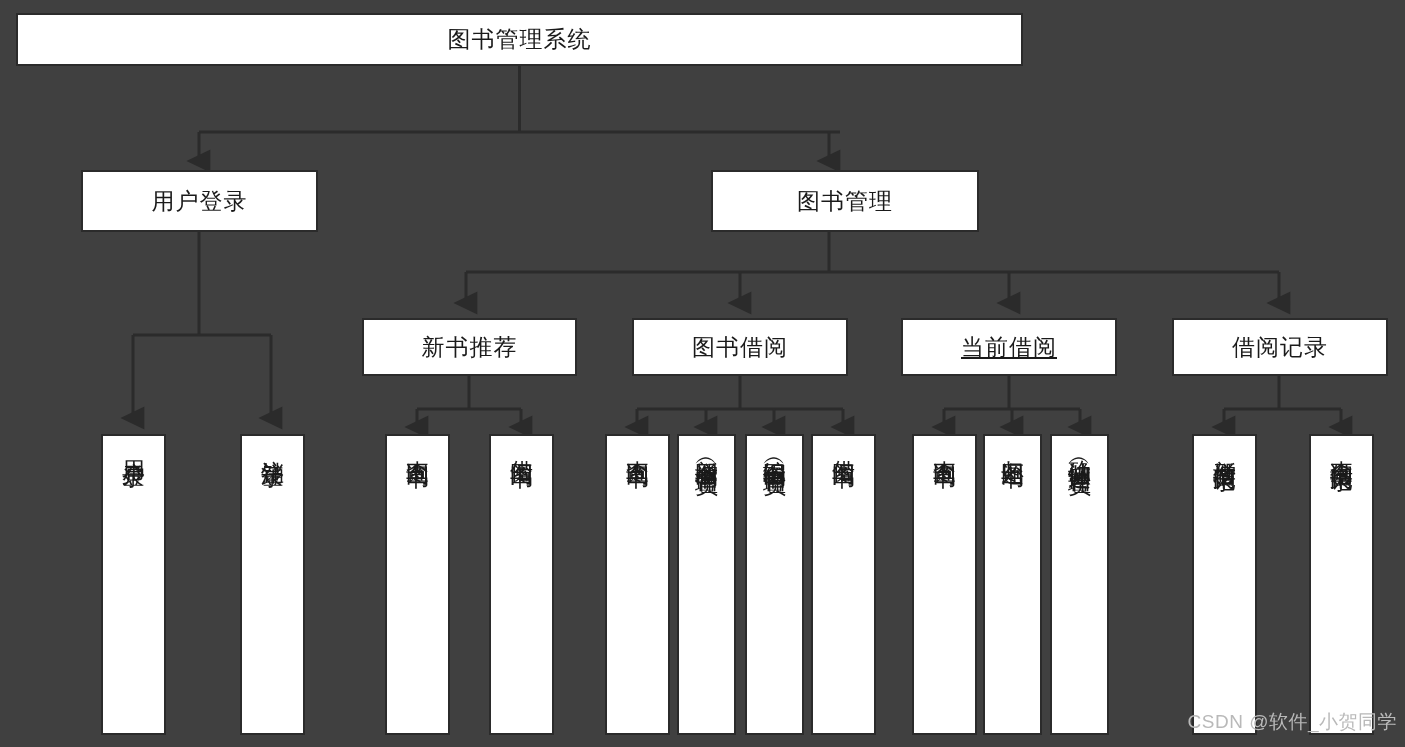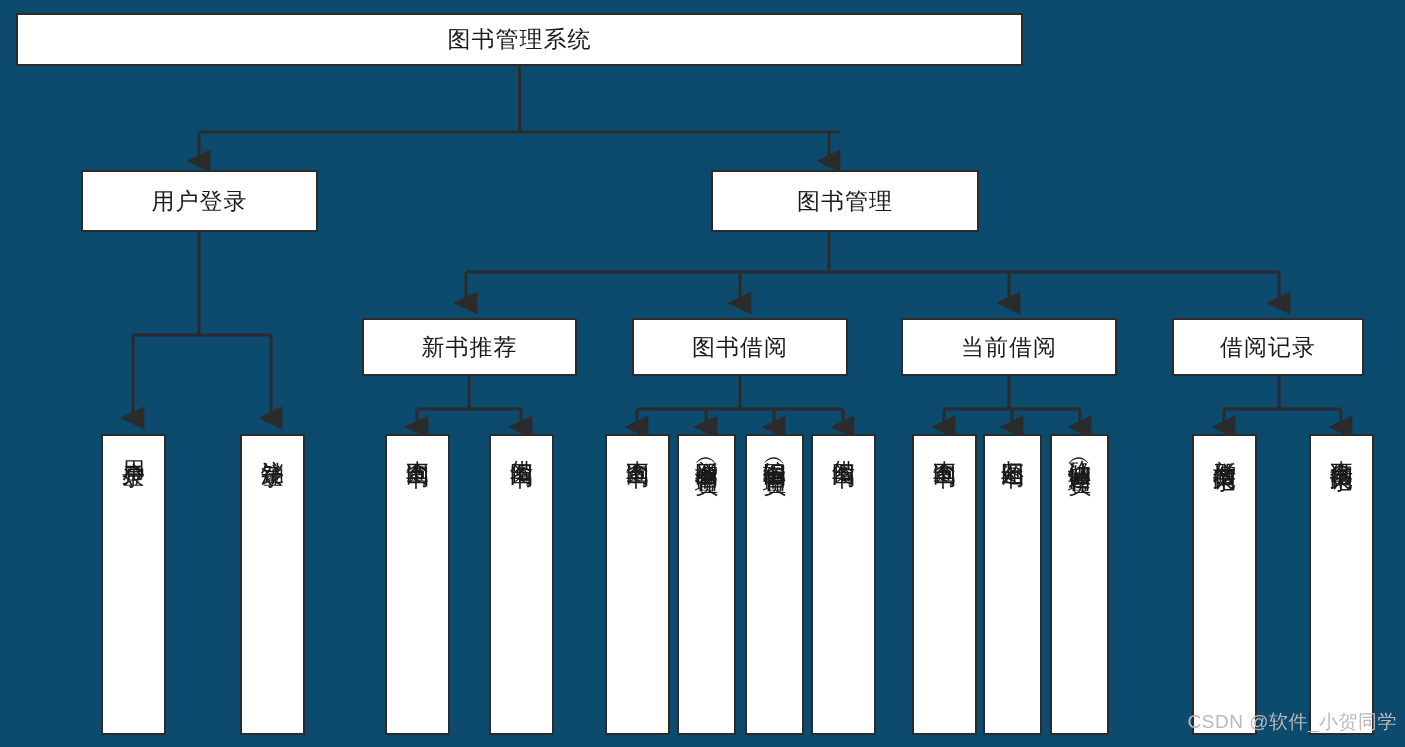--- a/index.html
+++ b/index.html
@@ -7,21 +7,21 @@
     padding: 0;
     background: #ffffff;
   }
   body {
     font-family: "Liberation Sans", "DejaVu Sans", sans-serif;
   }
   #canvas {
     position: relative;
     width: 1405px;
     height: 747px;
-    background: #0c4a6e;
+    background: #404040;
     overflow: hidden;
   }
   .node {
     position: absolute;
     box-sizing: border-box;
     border: 2.5px solid #2b2b2b;
     background: #ffffff;
     display: flex;
     align-items: center;
     justify-content: center;
@@ -128,24 +128,24 @@
   <div class="node horiz" style="left:711px; top:170px; width:268px; height:62px;">
     <span>图书管理</span>
   </div>
 
   <div class="node horiz" style="left:362px; top:318px; width:215px; height:58px;">
     <span>新书推荐</span>
   </div>
   <div class="node horiz" style="left:632px; top:318px; width:216px; height:58px;">
     <span>图书借阅</span>
   </div>
-  <div class="node horiz" style="left:901px; top:318px; width:216px; height:58px;">
+  <div class="node horiz" style="left:901px; top:318px; width:216px; height:58px;text-decoration:underline;">
     <span>当前借阅</span>
   </div>
-  <div class="node horiz" style="left:1172px; top:318px; width:192px; height:58px;">
+  <div class="node horiz" style="left:1172px; top:318px; width:216px; height:58px;">
     <span>借阅记录</span>
   </div>
 
   <div class="node vert" style="left:101px; top:434px; width:65px; height:301px;">
     <span class="vlabel">用户登录</span>
   </div>
   <div class="node vert" style="left:240px; top:434px; width:65px; height:301px;">
     <span class="vlabel">注销登录</span>
   </div>
 

